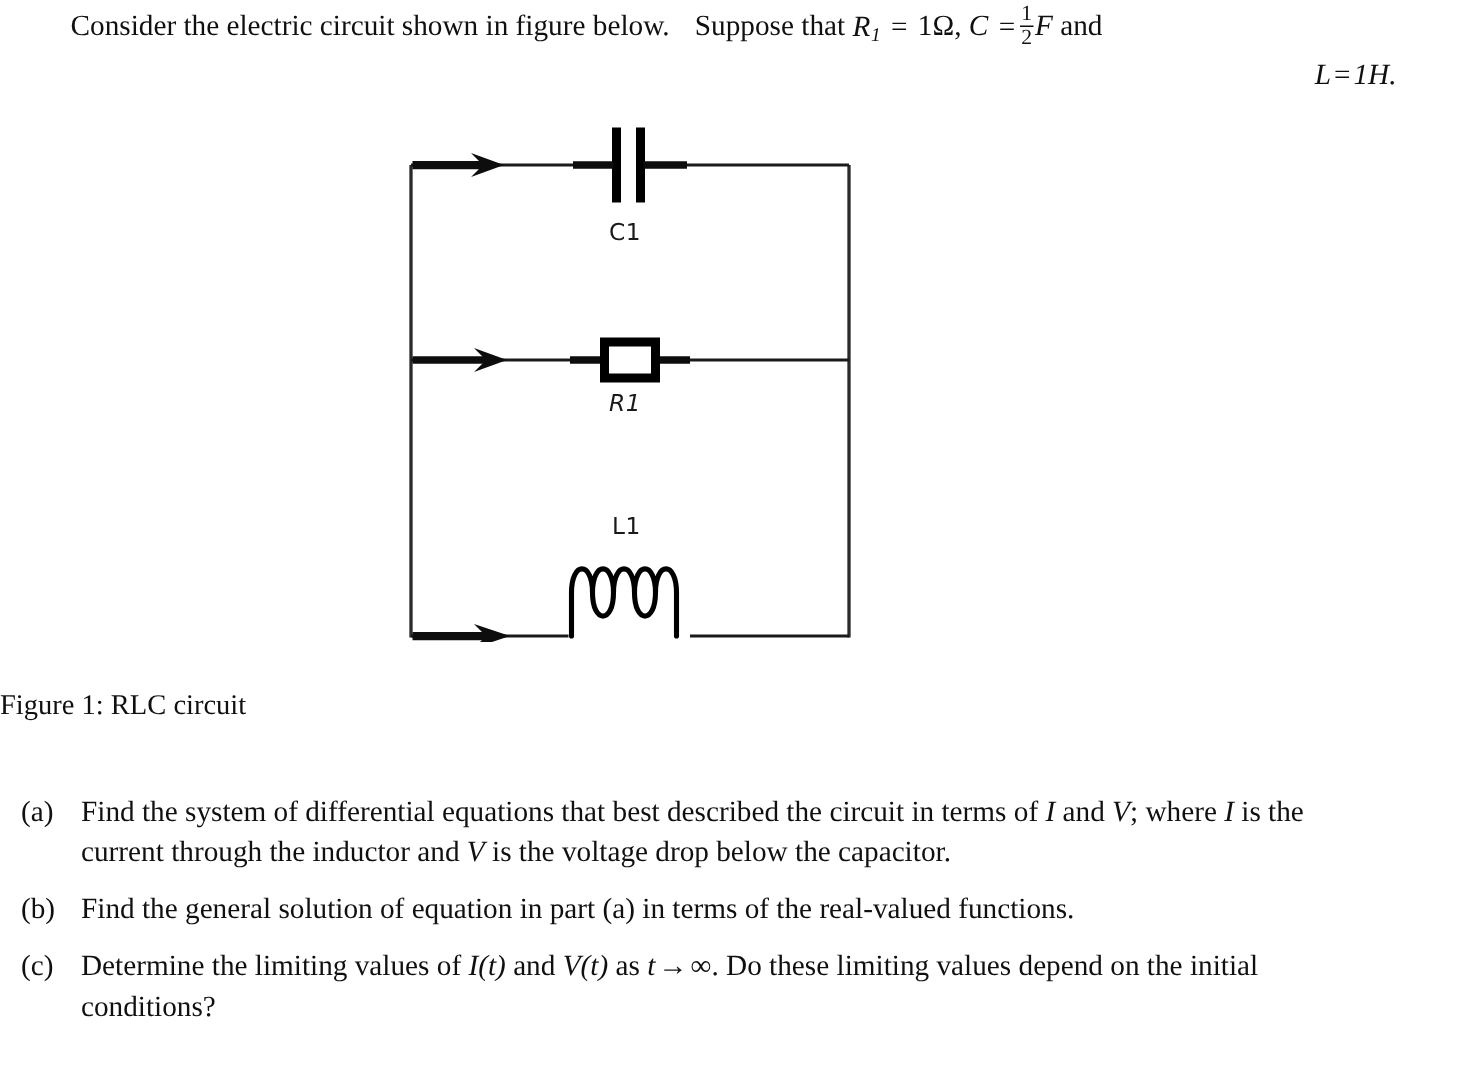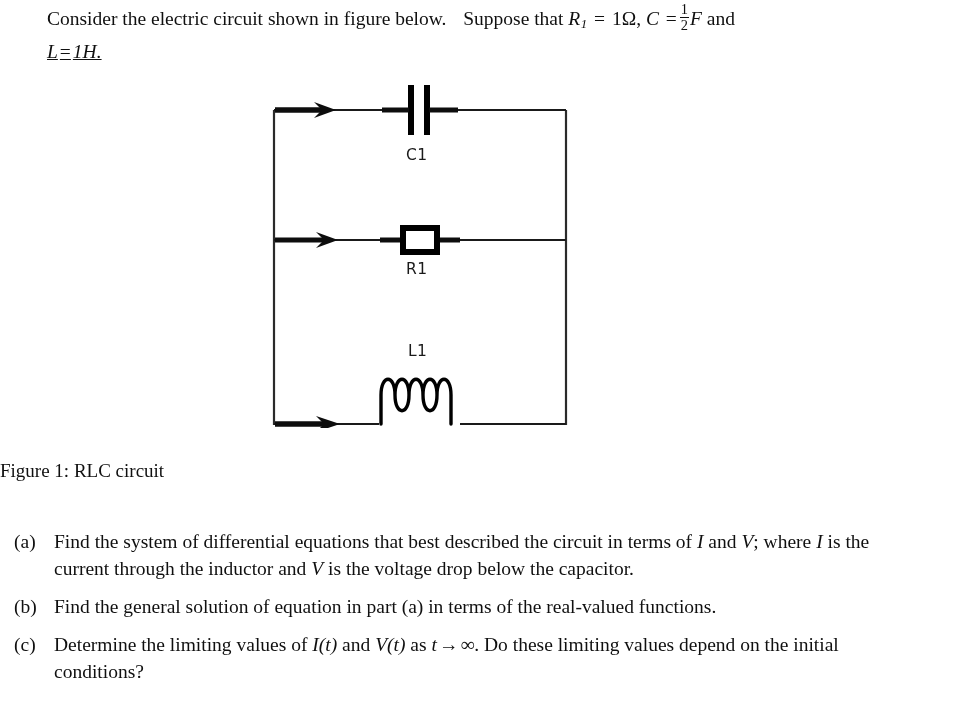--- a/index.html
+++ b/index.html
@@ -20,21 +20,21 @@
   #intro {
     position: absolute;
     left: 8px;
     top: 2px;
     width: 884px;
     font-size: 19.5px;
     line-height: 27px;
     text-align: justify;
     margin-left: 39px;
   }
-  #intro .ln2 { display: block; text-align: left; text-decoration: underline; }
+  #intro .ln2 { display: block; text-align: right; }
 
   .mi { font-style: italic; font-family: "Liberation Serif", serif; }
   .mn { font-style: normal; }
   .op { font-style: normal; padding: 0 2px; }
 
   sub.idx {
     font-style: italic;
     font-size: 0.66em;
     vertical-align: -0.28em;
     padding-left: 0.5px;
@@ -71,21 +71,21 @@
     top: 0px;
   }
   .cap-label {
     position: absolute;
     font-family: "DejaVu Sans", "Liberation Sans", sans-serif;
     font-size: 15.5px;
     color: #1a1a1a;
     letter-spacing: 0.4px;
   }
   #label-c1 { left: 406px; top: 68px; }
-  #label-r1 { left: 406px; top: 182px; }
+  #label-r1 { left: 406px; top: 182px; font-style: italic; }
   #label-l1 { left: 408px; top: 264px; }
 
   #figure-caption {
     position: absolute;
     left: 0;
     top: 382px;
     width: 975px;
     text-align: left;
     font-size: 19px;
     font-family: Liberation Serif, serif;

